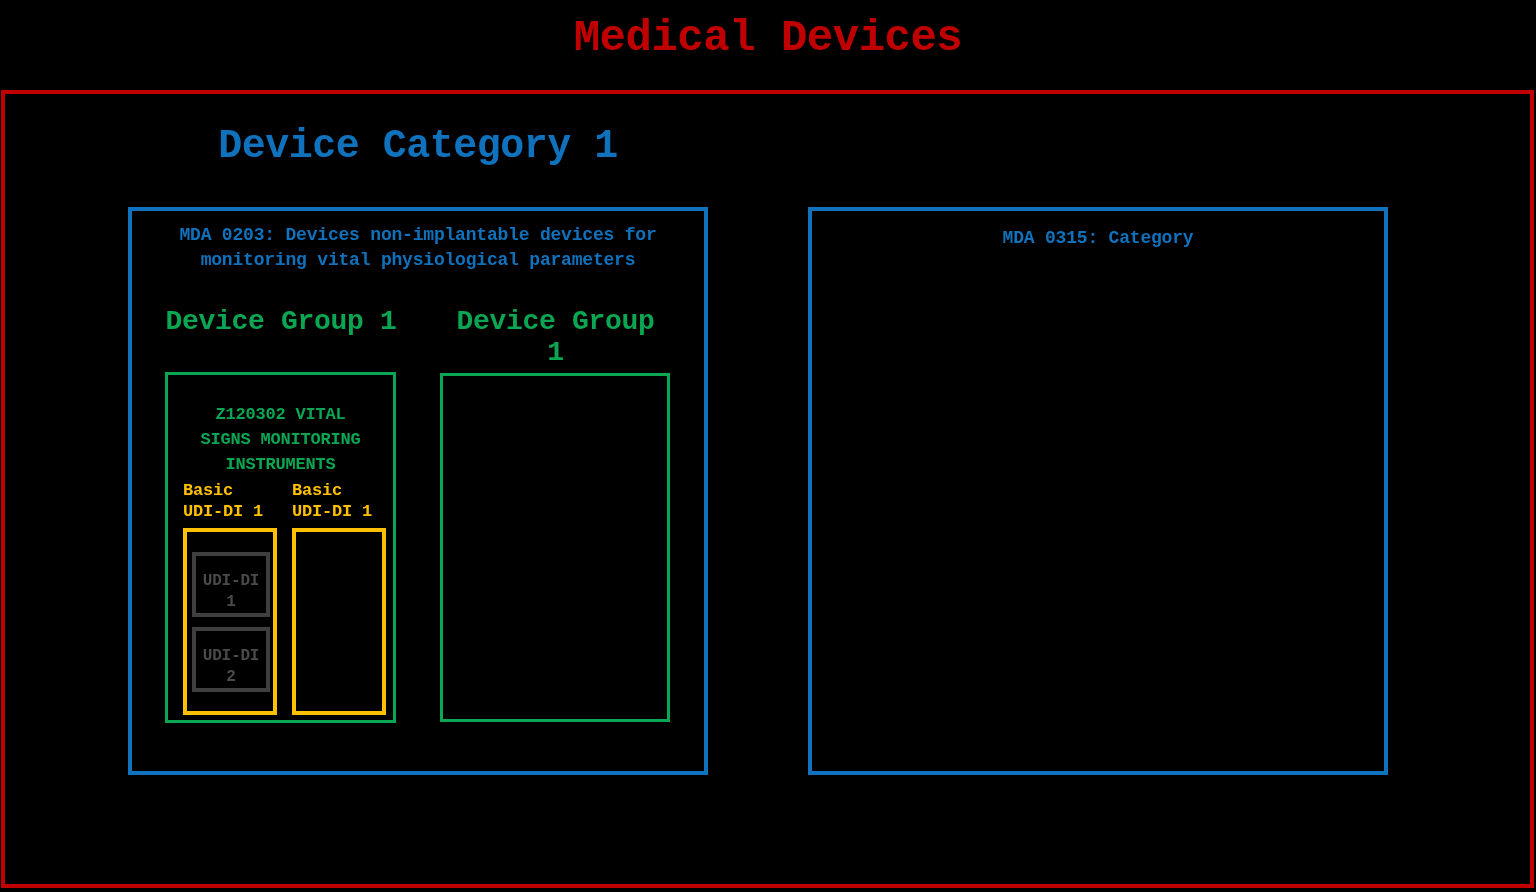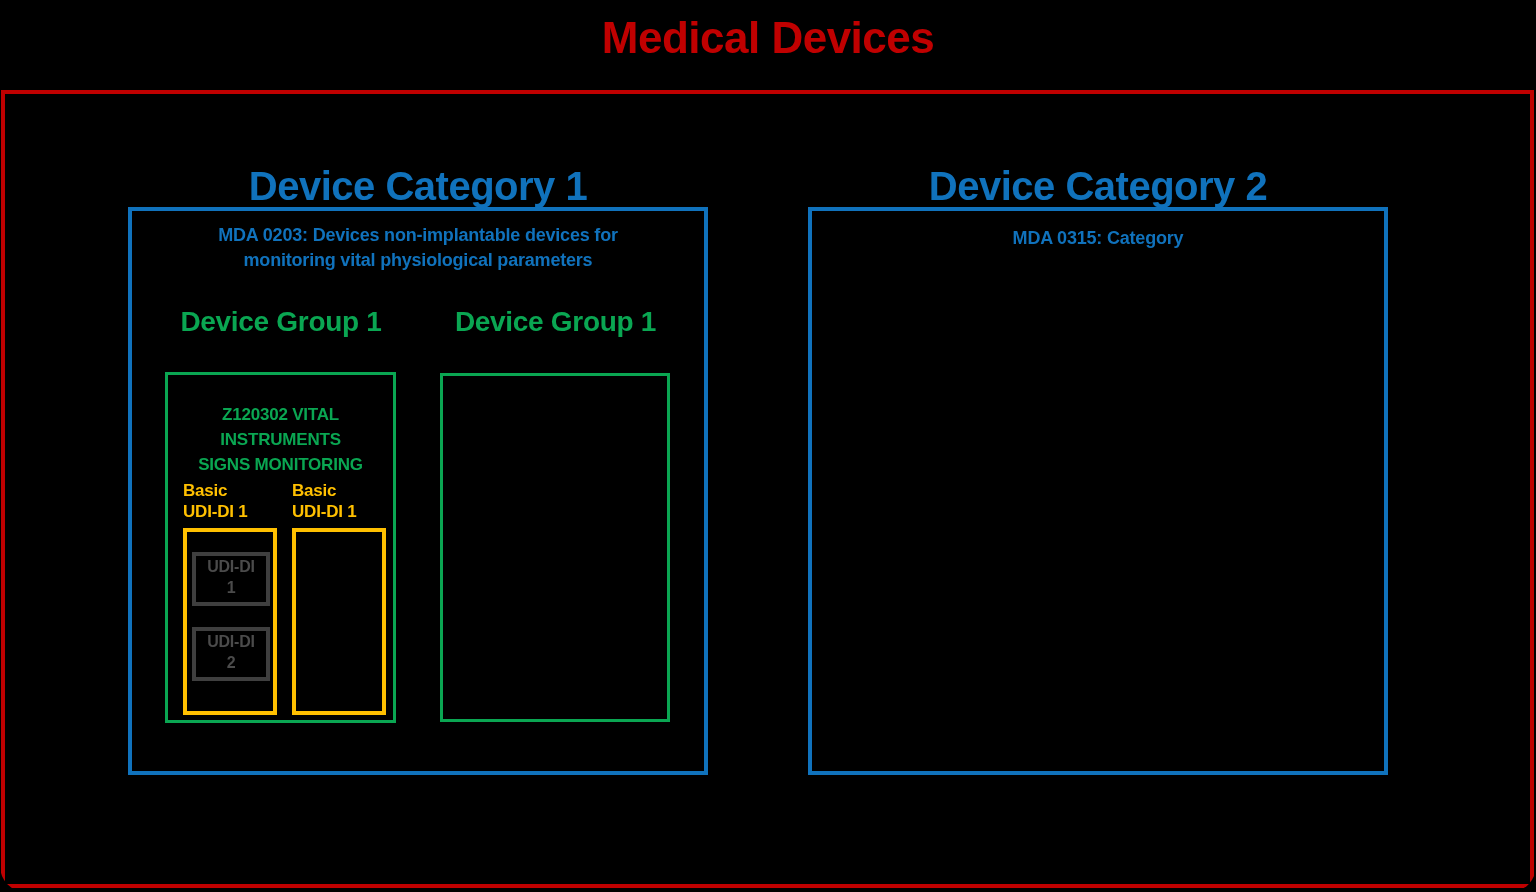--- a/index.html
+++ b/index.html
@@ -11,39 +11,38 @@
     --graytext: #4B4B4B;
     --bg: #000000;
   }
   * { margin: 0; padding: 0; box-sizing: border-box; }
   html, body { background: var(--bg); }
   .page {
     position: relative;
     width: 1536px;
     height: 892px;
     background: var(--bg);
-    font-family: Liberation Sans, sans-serif;
+    font-family: Liberation Mono, monospace;
     overflow: hidden;
-    border-radius: 26px;
   }
   .abs { position: absolute; }
 
   .diagram-title {
     top: 13px; left: 0; width: 1536px;
     font-size: 44px; font-weight: 700; color: var(--red);
     text-align: center; letter-spacing: -0.5px;
   }
   .outer-frame {
     left: 1px; top: 90px; width: 1533px; height: 798px;
     border: 4px solid var(--red);
   }
   .cat-heading {
     top: 124px; width: 580px;
     font-size: 40px; font-weight: 600; color: var(--blue);
-    text-align: center; letter-spacing: -0.5px; margin-top: 40px;
+    text-align: center; letter-spacing: -0.5px;
   }
   .cat1-heading { left: 128px; }
   .cat2-heading { left: 808px; }
   .cat-box {
     top: 207px; width: 580px; height: 568px;
     border: 4px solid var(--blue);
   }
   .cat1-box { left: 128px; }
   .cat2-box { left: 808px; }
   .cat-label {
@@ -73,23 +72,23 @@
     font-size: 17px; font-weight: 700; color: var(--amber);
     text-align: left; line-height: 21px; letter-spacing: -0.2px;
   }
   .basic1-heading { left: 183px; }
   .basic2-heading { left: 292px; }
   .basic-box { top: 528px; width: 94px; height: 187px; border: 4px solid var(--amber); }
   .basic1-box { left: 183px; }
   .basic2-box { left: 292px; }
 
   .udi-box {
-    left: 192px; width: 78px; height: 54px;
+    left: 192px; width: 78px; height: 65px;
     border: 4px solid var(--gray);
-    display: flex; align-items: flex-start; justify-content: center;
+    display: flex; align-items: flex-end; justify-content: center;
   }
   .udi1-box { top: 552px; }
   .udi2-box { top: 627px; }
   .udi-label {
     font-size: 16px; font-weight: 700; color: var(--graytext);
     text-align: center; line-height: 21px; letter-spacing: -0.2px;
   }
 </style>
 </head>
 <body>
@@ -104,22 +103,22 @@
   <div class="abs cat-box cat1-box"></div>
   <div class="abs cat-label cat1-label">
     <div>MDA 0203: Devices non-implantable devices for</div>
     <div>monitoring vital physiological parameters</div>
   </div>
 
   <div class="abs group-heading group1-heading">Device Group 1</div>
   <div class="abs group-box group1-box"></div>
   <div class="abs group1-label">
     <div>Z120302 VITAL</div>
+    <div>SIGNS MONITORING</div>
     <div>INSTRUMENTS</div>
-    <div>SIGNS MONITORING</div>
   </div>
 
   <div class="abs basic-heading basic1-heading">
     <div>Basic</div>
     <div>UDI-DI 1</div>
   </div>
   <div class="abs basic-box basic1-box"></div>
 
   <div class="abs udi-box udi1-box">
     <div class="udi-label">
@@ -137,17 +136,16 @@
 
   <div class="abs basic-heading basic2-heading">
     <div>Basic</div>
     <div>UDI-DI 1</div>
   </div>
   <div class="abs basic-box basic2-box"></div>
 
   <div class="abs group-heading group2-heading">Device Group 1</div>
   <div class="abs group-box group2-box"></div>
 
-  <div class="abs cat-heading cat2-heading">Device Category 2</div>
   <div class="abs cat-box cat2-box"></div>
   <div class="abs cat-label cat2-label">MDA 0315: Category</div>
 
 </div>
 
 </body></html>

